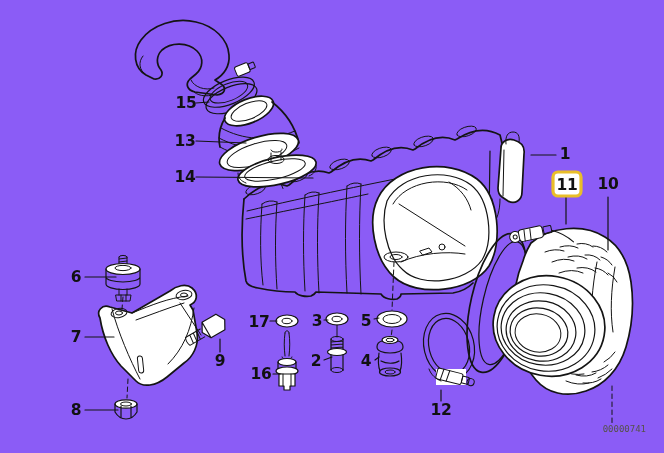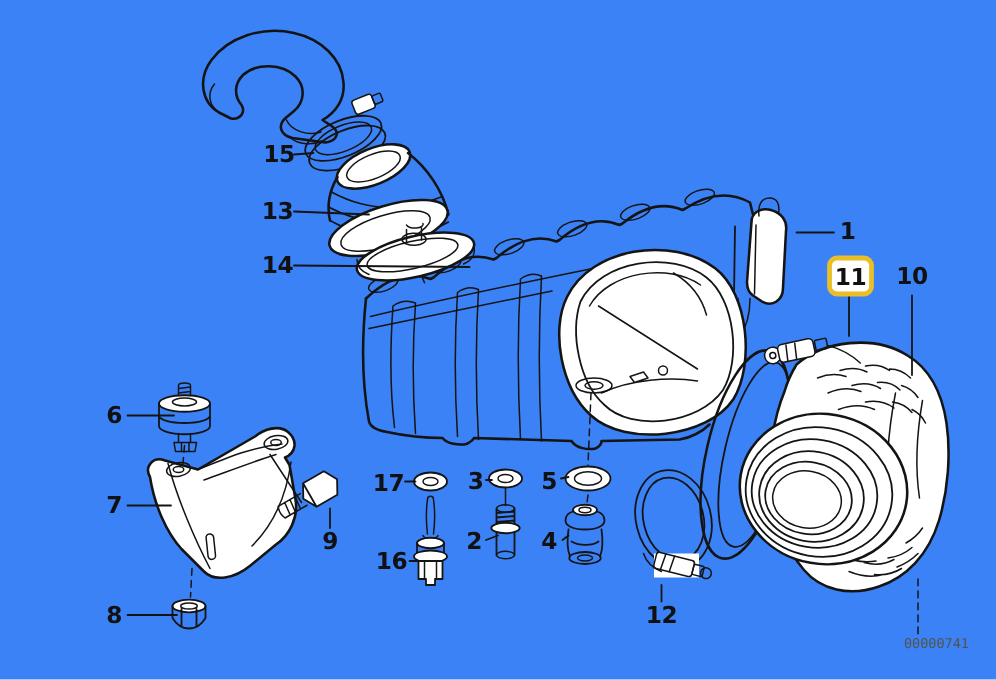--- a/index.html
+++ b/index.html
@@ -1,16 +1,16 @@
 <!DOCTYPE html>
 <html><head>
 <meta charset="utf-8">
 <style>
   html,body{margin:0;padding:0;background:#ffffff;}
-  .stage{position:relative;width:664px;height:453px;background:#3b82f6;overflow:hidden;
+  .stage{position:relative;width:664px;height:453px;background:#8b5cf6;overflow:hidden;
          font-family:"DejaVu Sans","Liberation Sans",sans-serif;}
   svg{position:absolute;left:0;top:0;}
   .callout{font-family:"DejaVu Sans","Liberation Sans",sans-serif;font-weight:700;
            font-size:15.5px;fill:#111;letter-spacing:-0.3px;}
   .doccode{font-family:"DejaVu Sans Mono","Liberation Mono",monospace;font-size:9px;fill:#56524a;}
   .ln{stroke:#141414;fill:none;stroke-linecap:round;stroke-linejoin:round;}
   .w17{stroke-width:1.7;} .w12{stroke-width:1.2;} .w10{stroke-width:1;}
   .fill{fill:#ffffff;} .dash{stroke-dasharray:4.5 3.5;}
 </style>
 </head>

